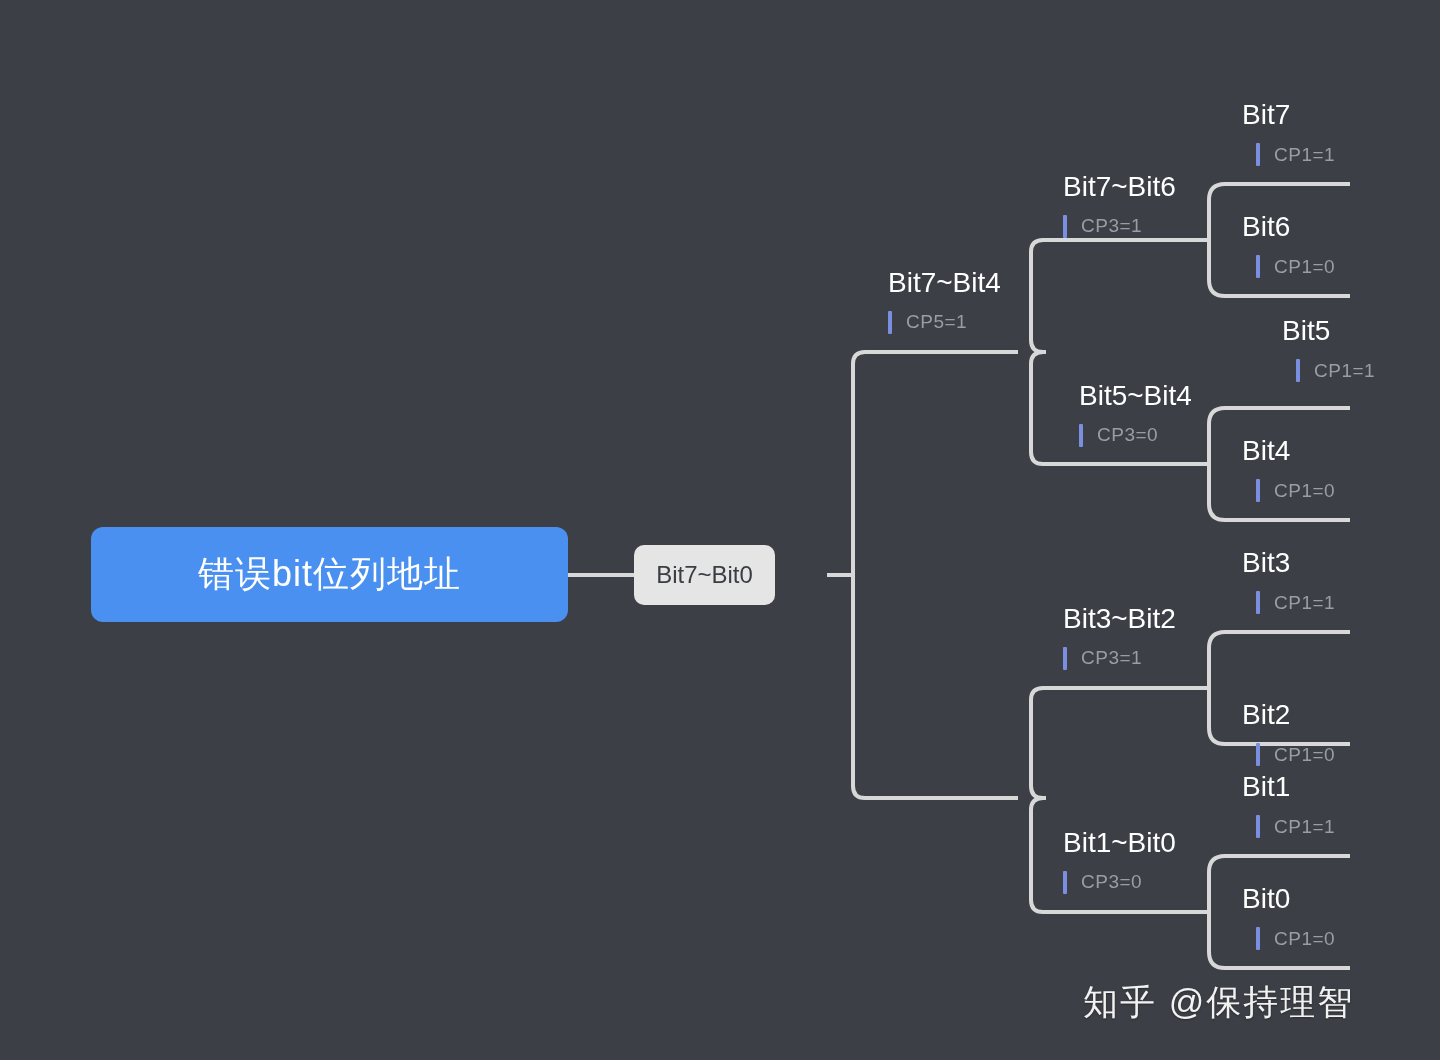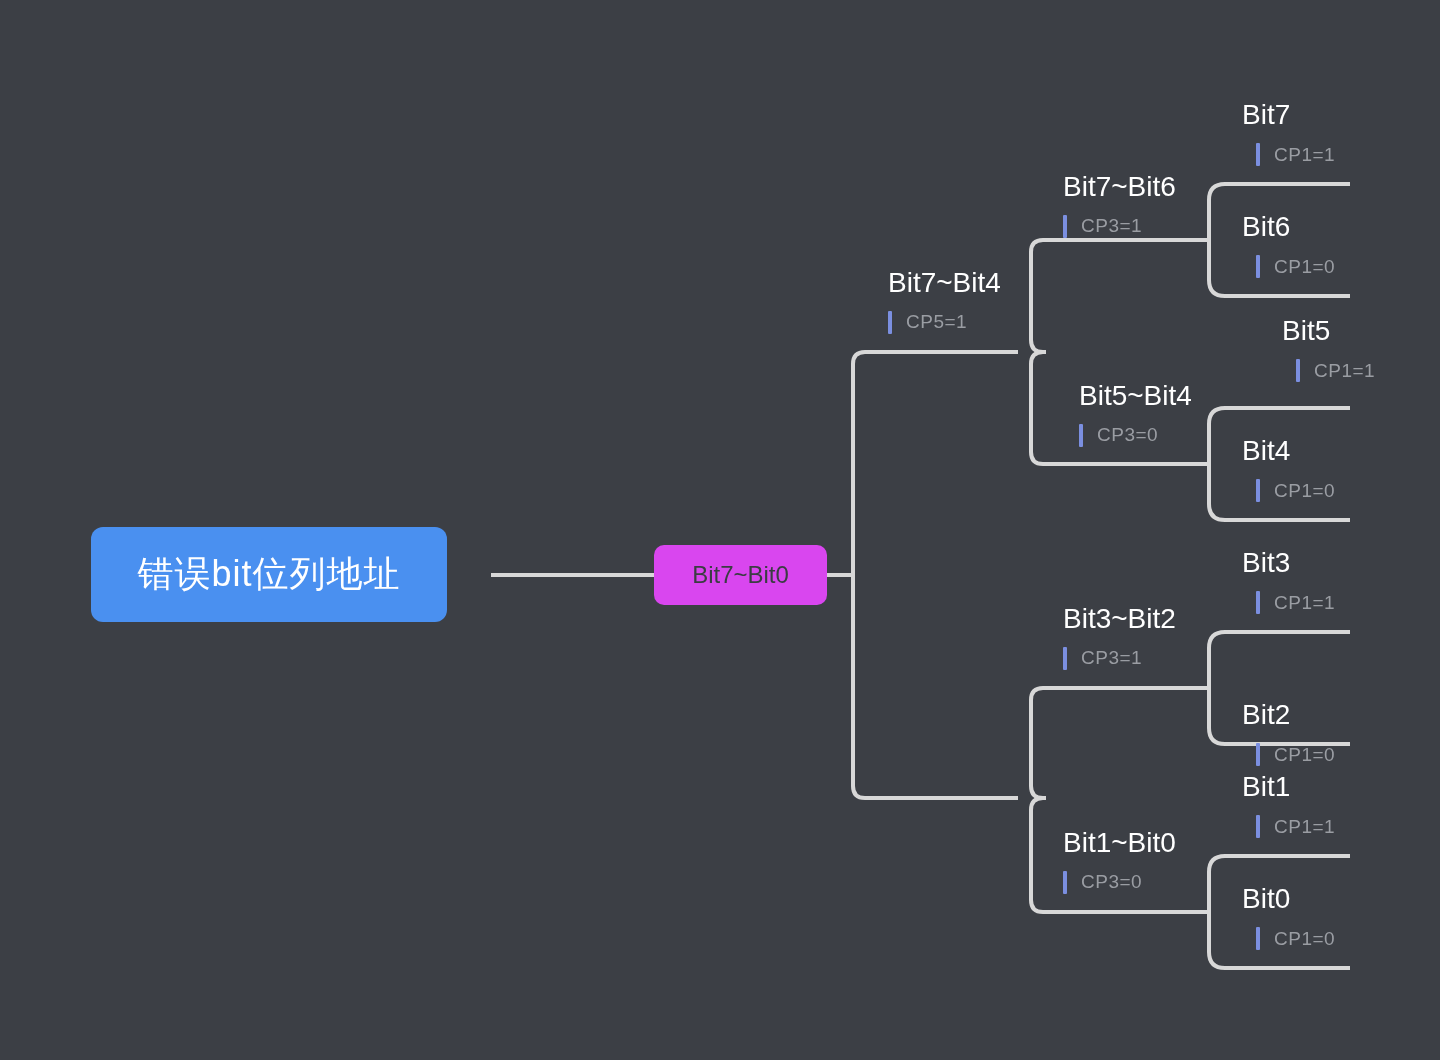--- a/index.html
+++ b/index.html
@@ -23,44 +23,44 @@
     width: 1440px;
     height: 1060px;
     pointer-events: none;
   }
 
   
   .root-node {
     position: absolute;
     left: 91px;
     top: 527px;
-    width: 356px;
+    width: 477px;
     height: 95px;
     background: #4a90f0;
     border-radius: 12px;
     display: flex;
     align-items: center;
     justify-content: center;
     box-sizing: border-box;
   }
   .root-node .root-text {
     color: #ffffff;
     font-size: 36px;
     letter-spacing: 1px;
     white-space: nowrap;
   }
 
   
   .l2-node {
     position: absolute;
-    left: 654px;
+    left: 634px;
     top: 545px;
-    width: 173px;
+    width: 141px;
     height: 60px;
-    background: #d946ef;
+    background: #e5e5e5;
     border-radius: 10px;
     display: flex;
     align-items: center;
     justify-content: center;
     box-sizing: border-box;
   }
   .l2-node .l2-text {
     color: #3a3d42;
     font-size: 24px;
     white-space: nowrap;
@@ -274,14 +274,15 @@
   </div>
 
   <div class="branch leaf" style="left:1242px; top:884px;">
     <div class="title">Bit0</div>
     <div class="subrow">
       <span class="tick"></span>
       <span class="sub">CP1=0</span>
     </div>
   </div>
 
+  <div class="watermark">知乎 @保持理智</div>
 
 </div>
 
 </body></html>

